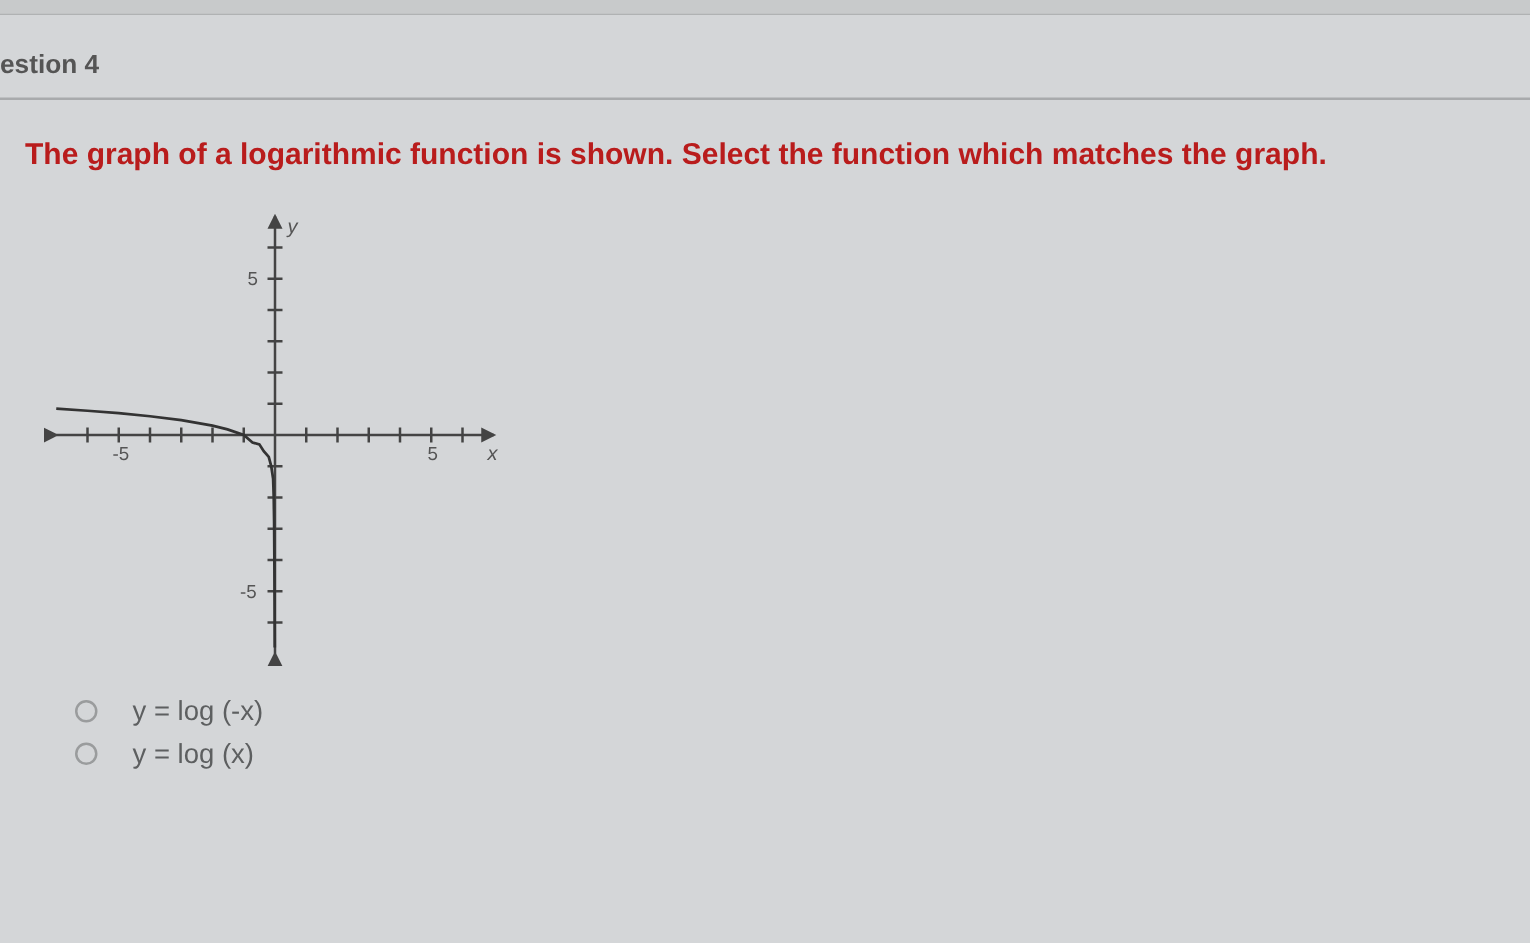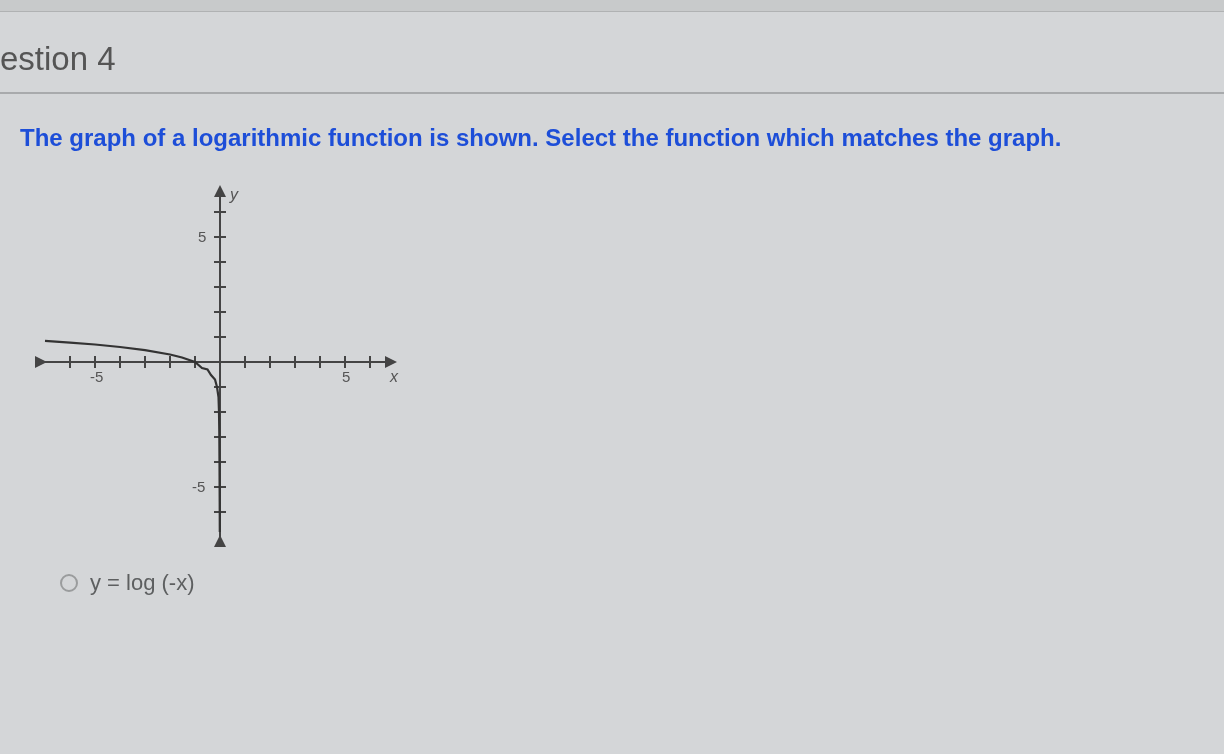--- a/index.html
+++ b/index.html
@@ -17,46 +17,46 @@
     }
     .top-strip {
       height: 12px;
       background: #c8cacb;
       border-bottom: 1px solid #b0b2b3;
     }
     .question-header {
       padding: 28px 0 14px 0;
       border-bottom: 2px solid #a8aaac;
       color: #555;
-      font-size: 33px;
-      font-weight: 400;
+      font-size: 21px;
+      font-weight: 700;
     }
     .content {
       padding: 30px 20px 0 20px;
     }
     .prompt {
       font-size: 24px;
-      color: #1d4ed8;
+      color: #b91c1c;
       font-weight: 600;
       margin-bottom: 20px;
     }
     .graph-wrap {
       width: 380px;
       height: 380px;
       position: relative;
       margin-left: 10px;
       margin-bottom: 14px;
     }
     .options {
       margin-left: 40px;
     }
     .option {
       display: flex;
       align-items: center;
-      gap: 12px;
+      gap: 28px;
       padding: 4px 0;
       font-size: 22px;
       color: #5d5f60;
     }
     .radio {
       width: 18px;
       height: 18px;
       border: 2px solid #9a9c9d;
       border-radius: 50%;
       background: transparent;
@@ -146,14 +146,18 @@
                L 189.7 330
                L 189.8 360" fill="none" stroke="#333" stroke-width="2.2"></path>
     </svg>
   </div>
 
   <div class="options">
     <div class="option">
       <span class="radio"></span>
       <span>y = log (-x)</span>
     </div>
+    <div class="option">
+      <span class="radio"></span>
+      <span>y = log (x)</span>
+    </div>
   </div>
 </div>
 
 </body></html>

